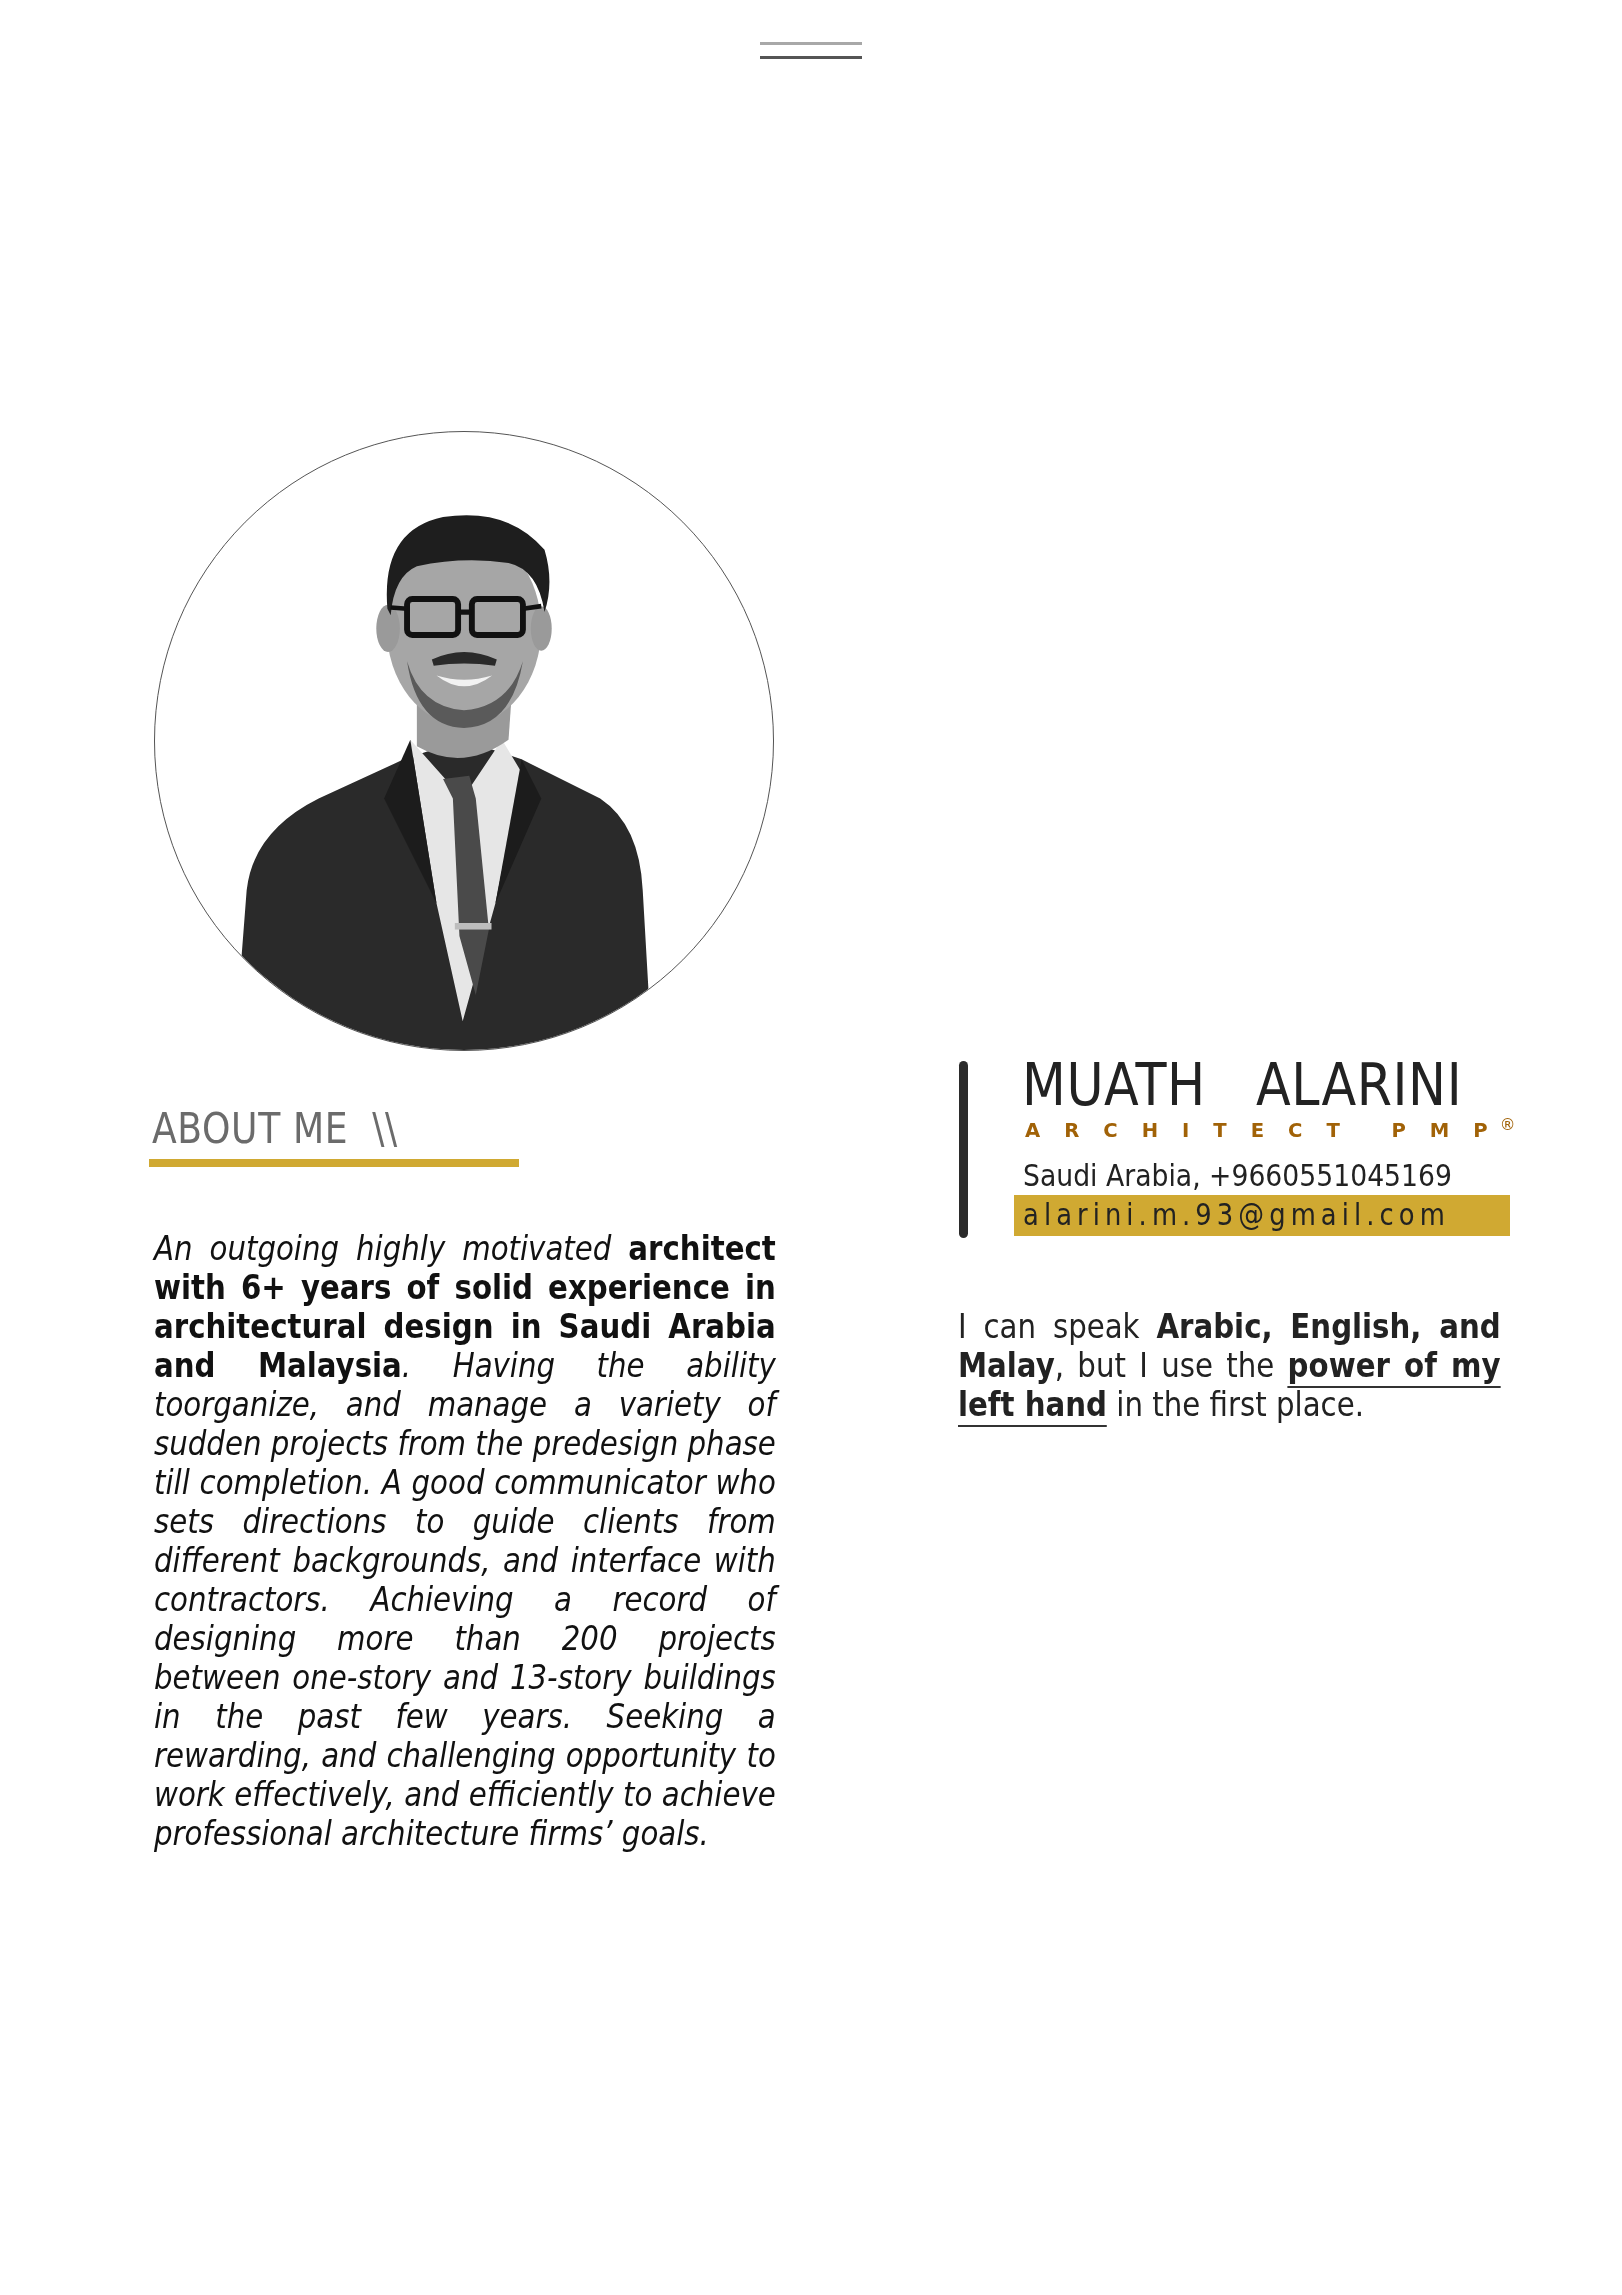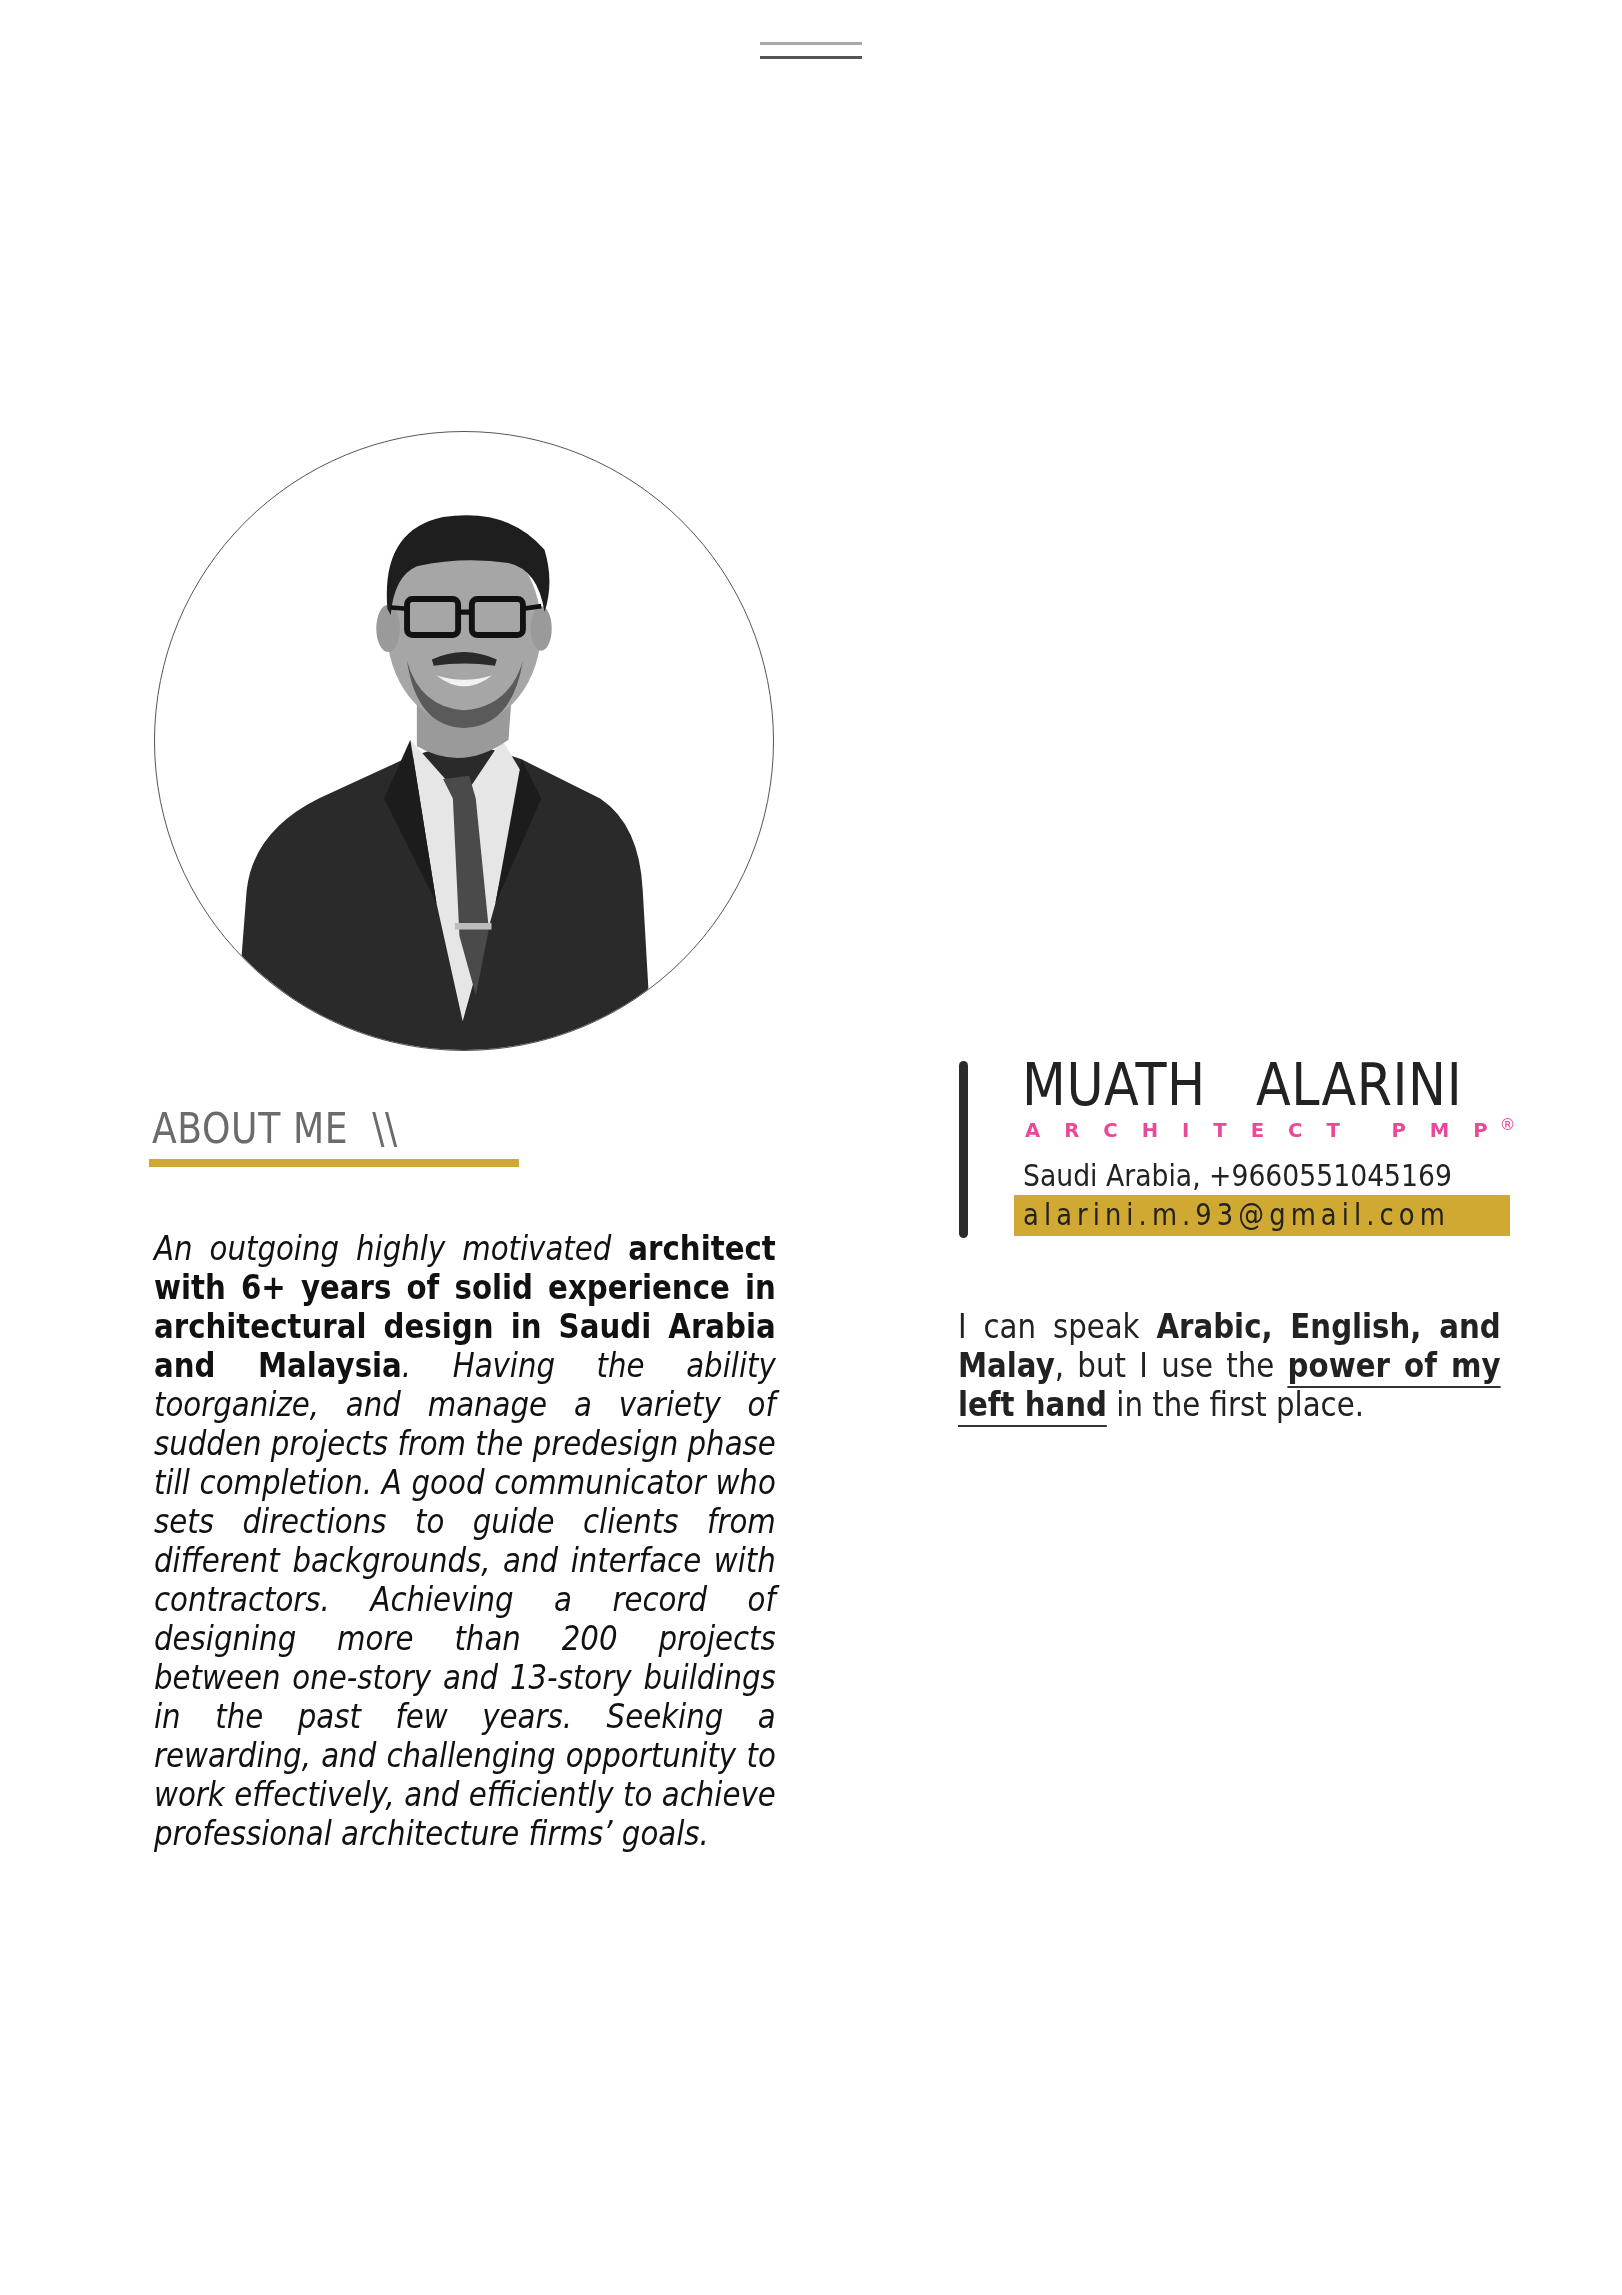--- a/index.html
+++ b/index.html
@@ -107,21 +107,21 @@
       position: absolute;
       left: 1025px;
       top: 1116px;
       width: 486px;
       height: 29px;
       display: flex;
       align-items: center;
       font-family: "DejaVu Sans", sans-serif;
       font-weight: bold;
       font-size: 19.6px;
-      color: #ec4899;
+      color: #a16207;
     }
     .title-line .role {
       letter-spacing: 24px;
       white-space: pre;
     }
     .title-line .sep {
       display: inline-block;
       width: 2px;
       height: 23.6px;
       background: #2a2a2a;

